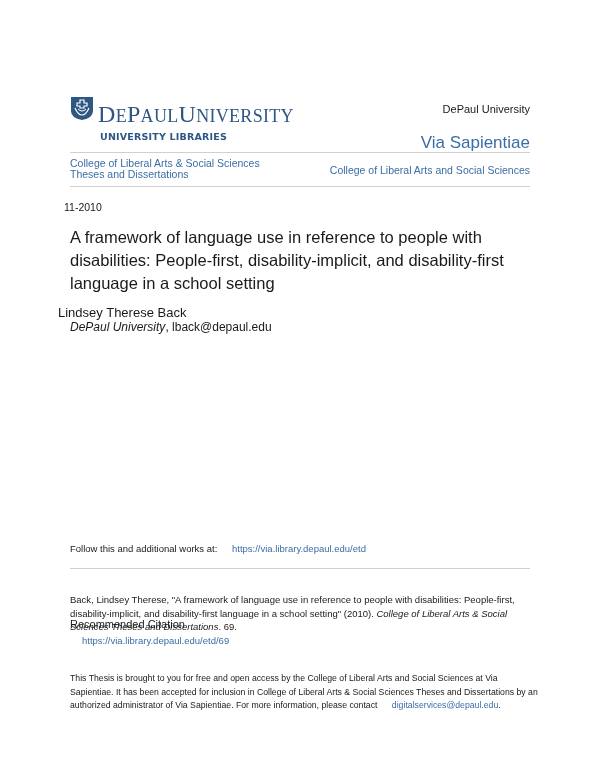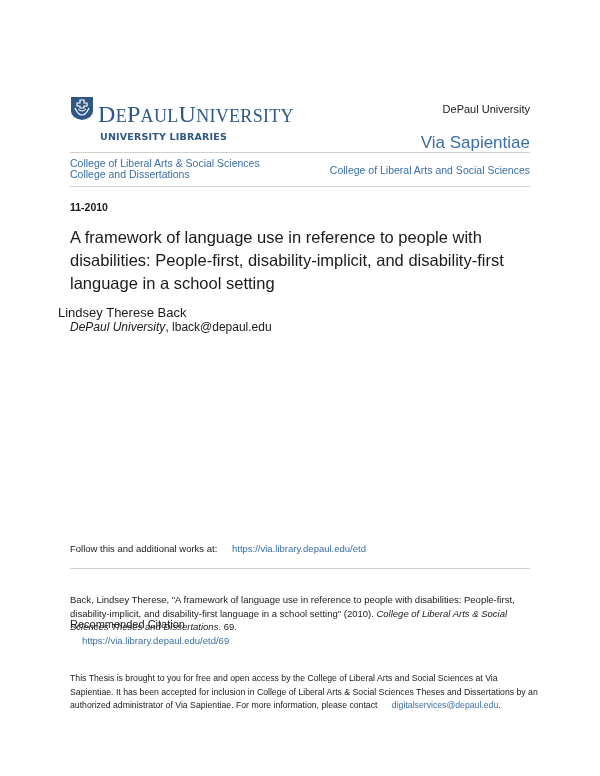--- a/index.html
+++ b/index.html
@@ -11,21 +11,21 @@
     .logo-main { font-family: "Liberation Serif", serif; color: #2e5784; font-size: 22px; letter-spacing: 0.3px; line-height: 36px; white-space: nowrap; }
     .logo-main .big { font-size: 24px; }
     .logo-main .sm { font-size: 18px; }
     .logo-sub { font-family: "DejaVu Sans", sans-serif; font-weight: bold; color: #2e5784; font-size: 9.5px; letter-spacing: 0.2px; margin-top: 3px; margin-left: 30px; }
     .repo { right: 70px; top: 103px; text-align: right; }
     .repo-inst { font-size: 11px; color: #1a1a1a; }
     .repo-name { font-size: 17px; color: #3a6ea5; margin-top: 18px; }
     .divider { left: 70px; width: 460px; height: 1px; background: #d0d0d0; }
     .coll-left { left: 70px; top: 158px; font-size: 10.5px; color: #3a6ea5; line-height: 11px; }
     .coll-right { right: 70px; top: 164px; font-size: 10.5px; color: #3a6ea5; }
-    .date { left: 70px; top: 201px; font-size: 10.5px; color: #1a1a1a; font-weight: bold; }
+    .date { left: 64px; top: 201px; font-size: 10.5px; color: #1a1a1a; }
     .title { left: 70px; top: 226px; width: 470px; font-size: 16.5px; line-height: 23px; color: #1a1a1a; }
     .author { left: 58px; top: 305px; font-size: 13px; color: #1a1a1a; }
     .affil { left: 70px; top: 320px; font-size: 12px; color: #1a1a1a; }
     .affil i { font-style: italic; }
     .follow { left: 70px; top: 543px; font-size: 9.5px; color: #1a1a1a; }
     .link { color: #3a6ea5; padding-left: 12px; }
     .rc-head { left: 70px; top: 578px; font-size: 11px; color: #1a1a1a; margin-top: 40px; }
     .rc-body { left: 70px; top: 593px; width: 470px; font-size: 9.5px; line-height: 13.5px; color: #1a1a1a; }
     .rc-body i { font-style: italic; }
     .footer { left: 70px; top: 672px; width: 470px; font-size: 8.7px; line-height: 13.5px; color: #1a1a1a; }
@@ -49,21 +49,21 @@
 <div class="abs repo">
   <div class="repo-inst">DePaul University</div>
   <div class="repo-name">Via Sapientiae</div>
 </div>
 
 <div class="abs divider" style="top:152px;"></div>
 <div class="abs divider" style="top:186px;"></div>
 
 <div class="abs coll-left">
   <div>College of Liberal Arts &amp; Social Sciences</div>
-  <div>College and Dissertations</div>
+  <div>Theses and Dissertations</div>
 </div>
 <div class="abs coll-right">College of Liberal Arts and Social Sciences</div>
 
 <div class="abs date">11-2010</div>
 <div class="abs title">A framework of language use in reference to people with disabilities: People-first, disability-implicit, and disability-first language in a school setting</div>
 <div class="abs author">Lindsey Therese Back</div>
 <div class="abs affil"><i>DePaul University</i><span>, lback@depaul.edu</span></div>
 
 <div class="abs follow"><span>Follow this and additional works at: </span><span class="link">https://via.library.depaul.edu/etd</span></div>
 

